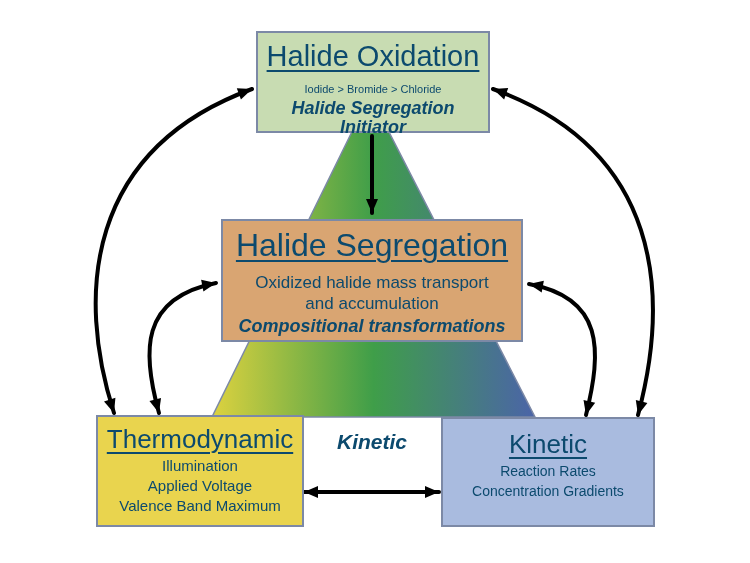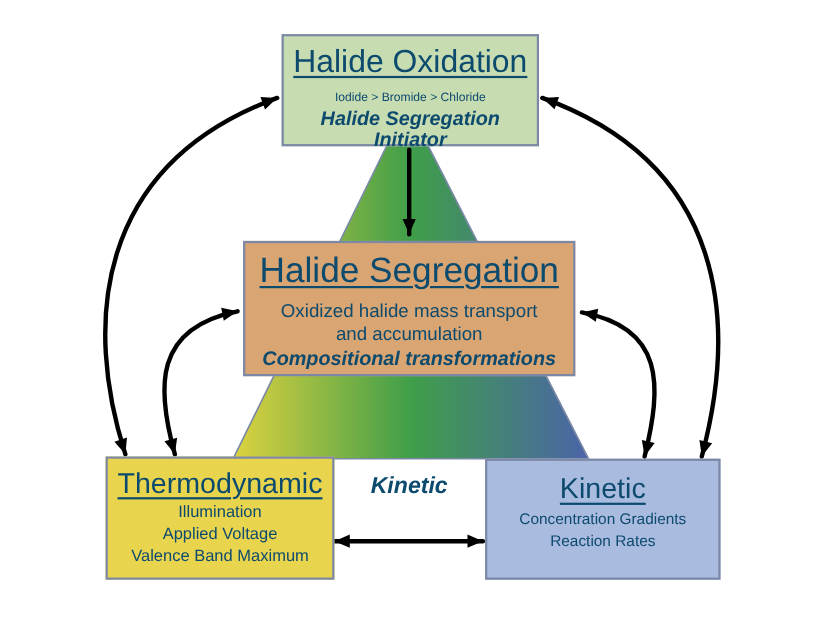--- a/index.html
+++ b/index.html
@@ -99,21 +99,21 @@
 
   <div class="box box-thermo" style="background-color: rgb(233, 212, 78);">
     <div class="title">Thermodynamic</div>
     <div class="sub">Illumination</div>
     <div class="sub">Applied Voltage</div>
     <div class="sub">Valence Band Maximum</div>
   </div>
 
   <div class="box box-kinetic" style="background-color: rgb(169, 187, 223);">
     <div class="title">Kinetic</div>
+    <div class="sub">Reaction Rates</div>
     <div class="sub">Concentration Gradients</div>
-    <div class="sub">Reaction Rates</div>
   </div>
 
   <div class="driving">
     <div>Kinetic</div>
   </div>
 
 </div>
 
 </body></html>

